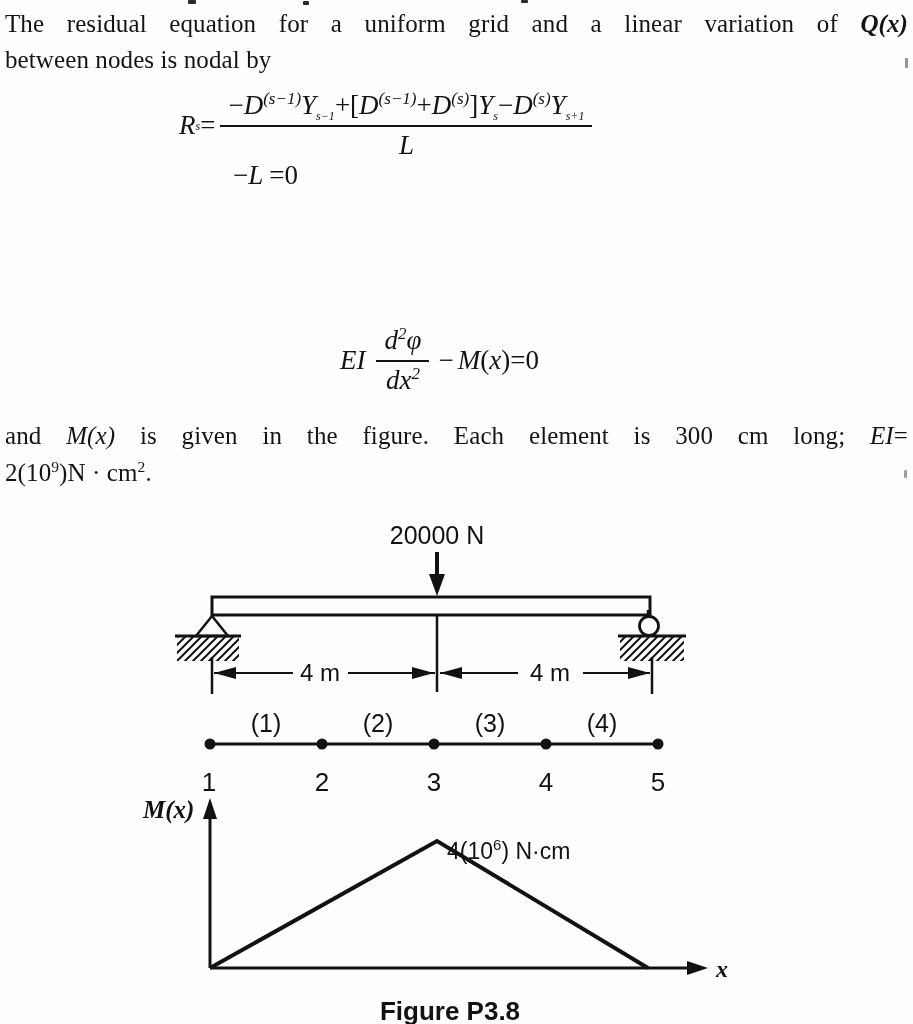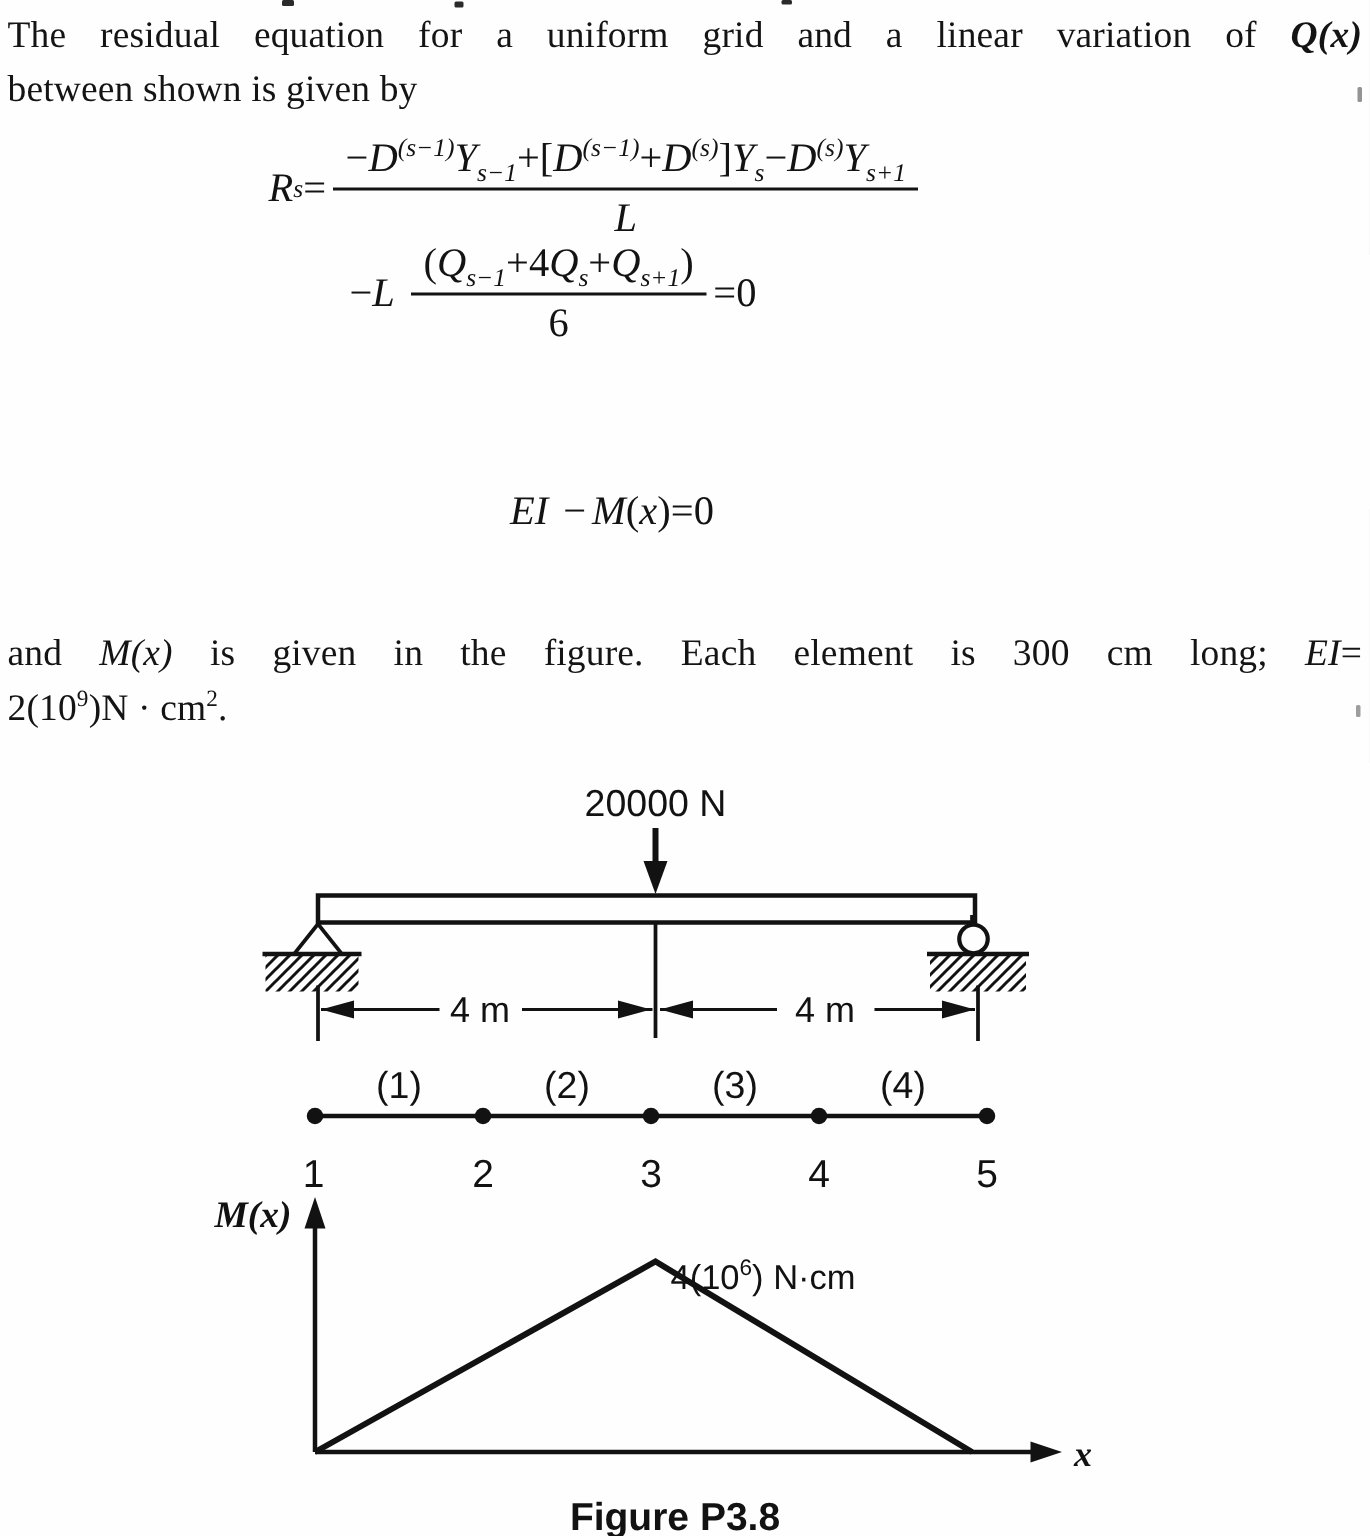--- a/index.html
+++ b/index.html
@@ -21,21 +21,21 @@
   .sup{ font-size:62%; vertical-align:super; line-height:0; }
   
   .eq{
     position:absolute; display:flex; align-items:center;
     font-size:27px; color:#131313;
     font-family:"Liberation Serif","DejaVu Serif",serif;
   }
   .eq .i{ font-style:italic; }
   .eq .r{ font-style:normal; }
   .eq .sup{ font-style:italic; font-size:17px; vertical-align:super; line-height:0; }
-  .eq .sub{ font-style:italic; font-size:17px; vertical-align:sub;   line-height:0; }
+  .eq .sub{ font-style:italic; font-size:12px; vertical-align:sub;   line-height:0; }
   .frac{ display:inline-flex; flex-direction:column; align-items:center; margin:0 5px; }
   .frac .num{ padding:0 8px 4px 8px; border-bottom:2.5px solid #131313; white-space:nowrap; }
   .frac .den{ padding:3px 8px 0 8px; white-space:nowrap; }
   
   #fig{ position:absolute; left:0; top:510px; }
   .fig-sans{ font-family:"Liberation Sans","DejaVu Sans",sans-serif; fill:#121212; }
   .fig-serif-bi{ font-family:"Liberation Serif","DejaVu Serif",serif; font-style:italic; font-weight:bold; fill:#121212; }
   .fig-caption{ font-weight:bold; font-size:26px; }
   
   .speck{ position:absolute; background:#2a2a2a; border-radius:1px; }
@@ -45,48 +45,48 @@
 
 <div id="page">
 
   <div class="speck" style="left:188px;top:0;width:8px;height:4px;"></div>
   <div class="speck" style="left:303px;top:1px;width:6px;height:4px;"></div>
   <div class="speck" style="left:521px;top:0;width:7px;height:3px;"></div>
   <div class="speck" style="left:905px;top:58px;width:3px;height:10px;opacity:.5;"></div>
   <div class="speck" style="left:904px;top:470px;width:3px;height:8px;opacity:.45;"></div>
 
   <div class="tline jline" style="top:7px;"><span>The residual equation for a uniform grid and a linear variation of</span> <span class="bi">Q(x)</span></div>
-  <div class="tline" style="top:43px;"><span>between shown is given by</span></div>
+  <div class="tline" style="top:43px;"><span>between nodes is nodal by</span></div>
 
   <div class="eq" style="left:179px;top:90px;">
       <span class="i">R</span>
       <span class="sub">s</span>
       <span class="r">=</span>
       <span class="frac">
         <span class="num"><span class="r">−</span><span class="i">D</span><span class="sup">(s−1)</span><span class="i">Y</span><span class="sub">s−1</span><span class="r">+</span><span class="r">[</span><span class="i">D</span><span class="sup">(s−1)</span><span class="r">+</span><span class="i">D</span><span class="sup">(s)</span><span class="r">]</span><span class="i">Y</span><span class="sub">s</span><span class="r">−</span><span class="i">D</span><span class="sup">(s)</span><span class="i">Y</span><span class="sub">s+1</span></span>
         <span class="den"><span class="i">L</span></span>
       </span>
     </div>
 
   <div class="eq" style="left:233px;top:160px;">
       <span class="r">−</span>
       <span class="i">L</span>
       <span style="display: inline-block; width: 6px;"></span>
-      <span class="frac">
-        <span class="num"><span class="r">(</span><span class="i">Q</span><span class="sub">s−1</span><span class="r">+</span><span class="r">4</span><span class="i">Q</span><span class="sub">s</span><span class="r">+</span><span class="i">Q</span><span class="sub">s+1</span><span class="r">)</span></span>
-        <span class="den"><span class="r">6</span></span>
-      </span>
       <span class="r">=</span>
       <span class="r">0</span>
     </div>
 
 
   <div class="eq" style="left:340px;top:325px;">
       <span class="i">EI</span>
       <span style="display: inline-block; width: 6px;"></span>
+      <span class="frac">
+        <span class="num"><span class="i">d</span><span class="sup">2</span><span class="i">φ</span></span>
+        <span class="den"><span class="i">dx</span><span class="sup">2</span></span>
+      </span>
       <span style="display: inline-block; width: 4px;"></span>
       <span class="r">−</span>
       <span style="display: inline-block; width: 4px;"></span>
       <span class="i">M</span>
       <span class="r">(</span>
       <span class="i">x</span>
       <span class="r">)</span>
       <span class="r">=</span>
       <span class="r">0</span>
     </div>

